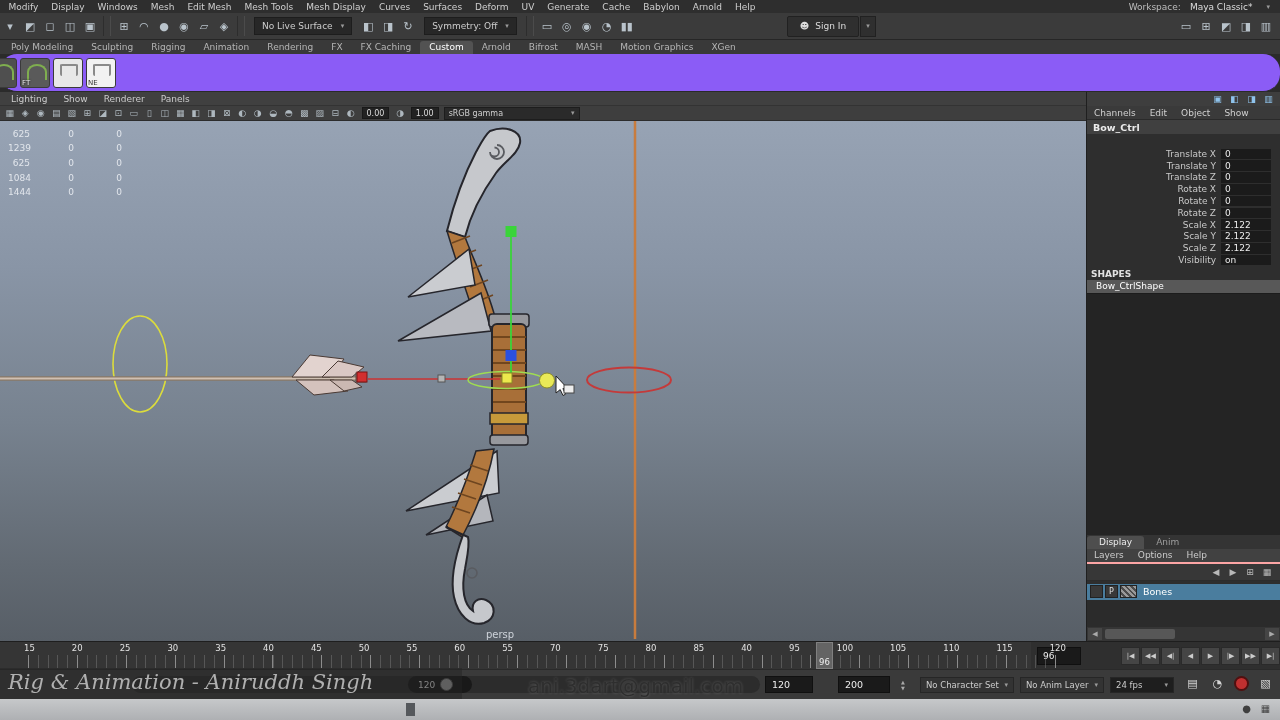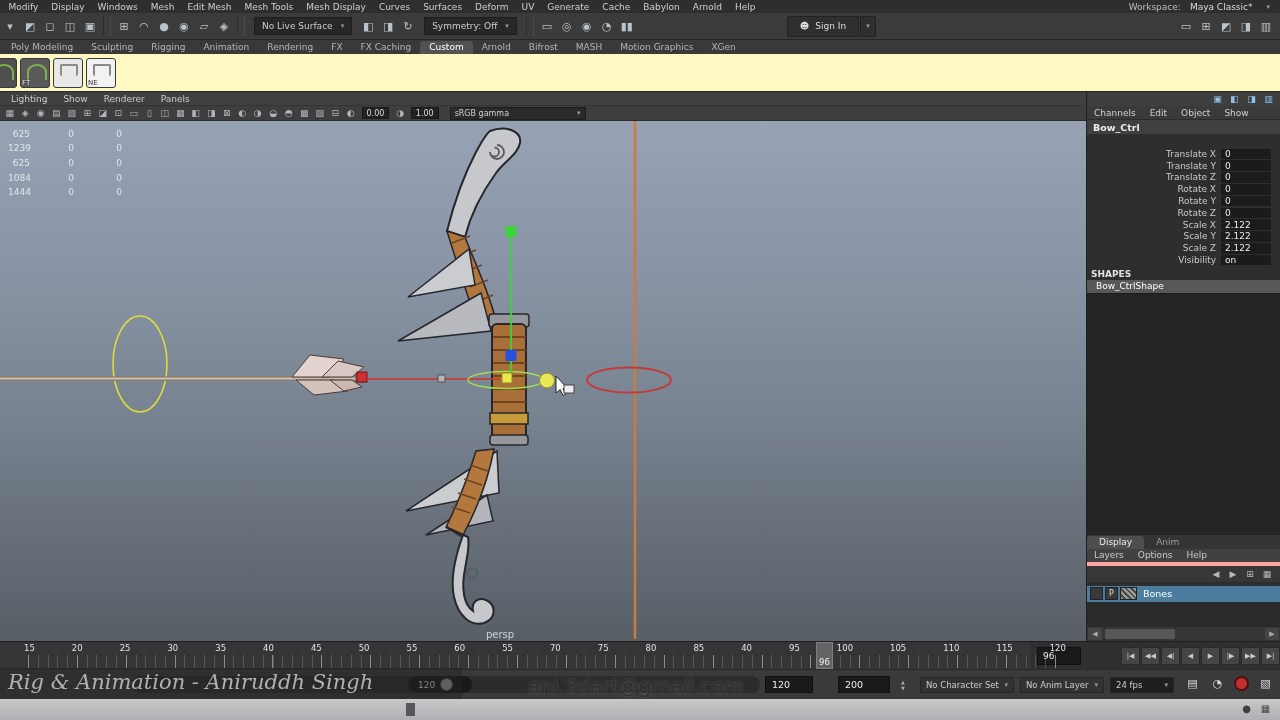--- a/index.html
+++ b/index.html
@@ -28,22 +28,22 @@
     padding:0 12px;color:#dddddd;margin-left:150px;border-radius:2px;}
   .signin-caret{width:14px;height:19px;background:#2f2f2f;border:1px solid #212121;display:flex;
     align-items:center;justify-content:center;font-size:7px;color:#9a9a9a;margin-left:1px;}
   .sgroup.rightend{margin-left:auto;margin-right:4px;}
 
   
   .shelf-tabs{position:absolute;left:0;top:40px;width:100%;height:14px;background:#393939;
     display:flex;align-items:flex-end;font-size:9px;color:#b5b5b5;padding-left:2px;box-sizing:border-box;}
   .stab{padding:1px 9px 2px 9px;white-space:nowrap;}
   .stab.active{background:#525252;color:#ffffff;border-radius:3px 3px 0 0;}
-  .shelf{position:absolute;left:0;top:54px;width:100%;height:38px;background:#fef9c3;
-    display:flex;align-items:center;padding-left:1px;box-sizing:border-box;border-bottom:1px solid #2a2a2a;}
+  .shelf{position:absolute;left:0;top:54px;width:100%;height:38px;background:#8b5cf6;
+    display:flex;align-items:center;padding-left:1px;box-sizing:border-box;border-bottom:1px solid #2a2a2a;border-radius:17px;}
   .shelf-icon{width:30px;height:30px;margin:0 1.5px;background:#5a5a5a;border-radius:3px;position:relative;
     border:1px solid #3a3a3a;box-sizing:border-box;}
   .shelf-icon:nth-child(1){margin-left:-14px;background:#4f4f4f;}
   .shelf-icon:nth-child(3){background:#e8e8e8;}
   .shelf-icon:nth-child(4){background:#f2f2f2;}
   .shelf-icon .slabel{position:absolute;left:1px;bottom:0px;font-size:7px;color:#f0f0f0;
     text-shadow:0 0 2px #000;}
   .shelf-icon:nth-child(3) .slabel,.shelf-icon:nth-child(4) .slabel{color:#333;text-shadow:none;}
   .shelf-icon .deco{position:absolute;left:6px;top:5px;width:16px;height:14px;border:2px solid #7fae4f;border-radius:50% 50% 0 0;border-bottom:none;}
   .shelf-icon:nth-child(3) .deco,.shelf-icon:nth-child(4) .deco{border-color:#8a8a8a;height:10px;width:14px;border-radius:2px;}
@@ -52,21 +52,21 @@
   .main{position:absolute;left:0;top:92px;width:100%;height:549px;}
   .vp-col{position:absolute;left:0;top:0;width:1086px;height:549px;}
   .panel-menu{height:13px;background:#404040;display:flex;align-items:center;font-size:9px;color:#cccccc;
     padding-left:3px;border-bottom:1px solid #333;}
   .pm-item{padding:0 8px;}
   .panel-toolbar{height:14px;background:#3e3e3e;display:flex;align-items:center;border-bottom:1px solid #2c2c2c;padding-left:2px;}
   .vicon{width:15.5px;height:12px;display:flex;align-items:center;justify-content:center;font-size:9px;color:#aeb8bf;}
   .vfield{background:#222222;border:1px solid #191919;height:10px;display:flex;align-items:center;
     padding:0 4px;color:#dddddd;font-size:8px;margin:0 3px;}
   .colorspace{background:#2a2a2a;border:1px solid #1d1d1d;height:11px;width:126px;display:flex;align-items:center;
-    padding:0 4px;color:#cfcfcf;font-size:8px;margin-left:8px;justify-content:space-between;}
+    padding:0 4px;color:#cfcfcf;font-size:8px;margin-left:2px;justify-content:space-between;}
 
   
   .viewport{position:relative;width:1086px;height:521px;overflow:hidden;
     background:linear-gradient(#97a3b4 0%,#8995a6 28%,#77828f 58%,#626a73 85%,#575e66 100%);}
   .hud{position:absolute;left:8px;top:3px;font-size:9px;color:#e2e6ec;}
   .hud-row{display:flex;height:14.7px;align-items:flex-end;}
   .hud-row .h1{width:22px;text-align:right;}
   .hud-row .h2{width:44px;text-align:right;}
   .hud-row .h3{width:48px;text-align:right;}
   .persp-label{position:absolute;left:486px;bottom:2px;font-size:10px;color:#ced3da;}
@@ -85,21 +85,21 @@
   .cb-label{flex:1;text-align:right;padding-right:5px;color:#c9c9c9;}
   .cb-value{width:46px;background:#1b1b1b;height:10.5px;color:#ededed;display:flex;align-items:center;
     padding-left:4px;margin-right:9px;}
   .cb-shapes{height:12px;display:flex;align-items:center;padding-left:4px;font-weight:bold;color:#e0e0e0;margin-top:2px;}
   .cb-shape-row{height:13px;background:#585858;display:flex;align-items:center;padding-left:9px;color:#ffffff;}
   .cb-empty{height:241px;background:#242424;border-top:1px solid #1c1c1c;}
 
   .layer-tabs{height:14px;background:#343434;display:flex;align-items:flex-end;}
   .ltab{padding:1px 12px 2px 12px;color:#9f9f9f;}
   .ltab.active{background:#4e4e4e;color:#ececec;border-radius:3px 3px 0 0;}
-  .layer-menus{height:13px;background:#414141;display:flex;align-items:center;border-bottom:4px solid #fca5a5;}
+  .layer-menus{height:13px;background:#414141;display:flex;align-items:center;border-bottom:2px solid #fca5a5;}
   .lmenu{padding:0 7px;}
   .layer-toolbar{height:16px;background:#373737;display:flex;justify-content:flex-end;align-items:center;
     gap:3px;padding-right:6px;border-bottom:1px solid #2c2c2c;}
   .layer-toolbar .sicon{width:13px;height:12px;font-size:9px;color:#b8b8b8;}
   .layer-row{height:16px;margin-top:3px;display:flex;align-items:center;gap:2px;padding-left:3px;}
   .lbox{width:11px;height:11px;background:#393939;border:1px solid #222;font-size:8px;color:#dddddd;
     display:flex;align-items:center;justify-content:center;}
   .lswatch{width:15px;height:11px;border:1px solid #222;
     background:repeating-linear-gradient(45deg,#9a9a9a 0 2px,#4c4c4c 2px 4px);}
   .lname{padding-left:4px;color:#ffffff;font-size:9.5px;}

